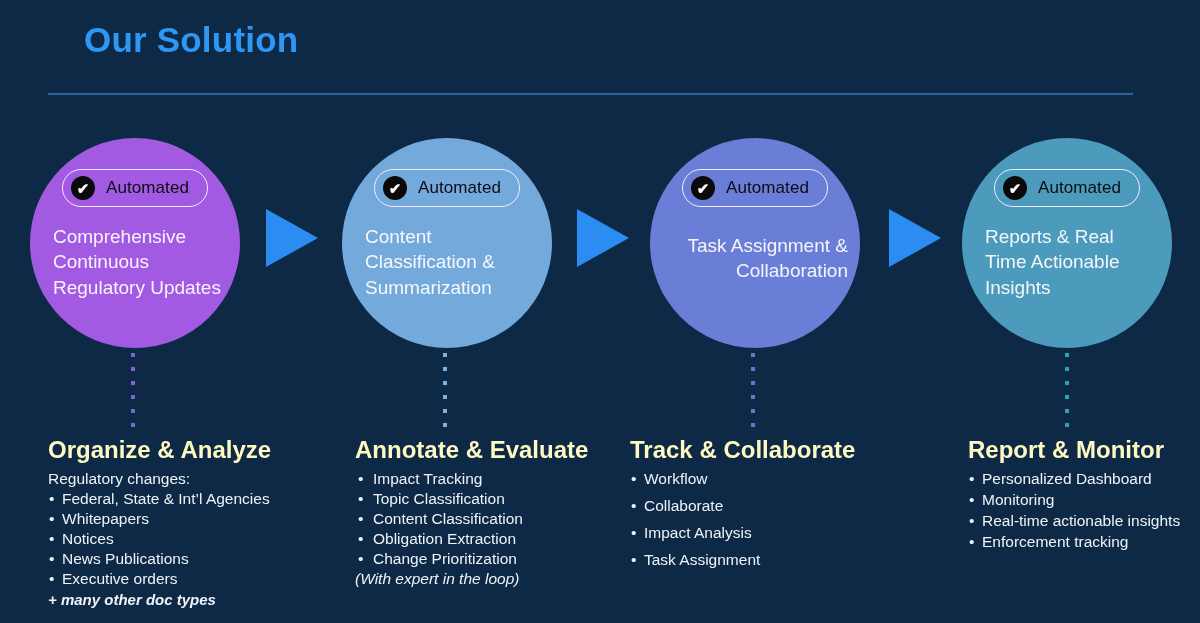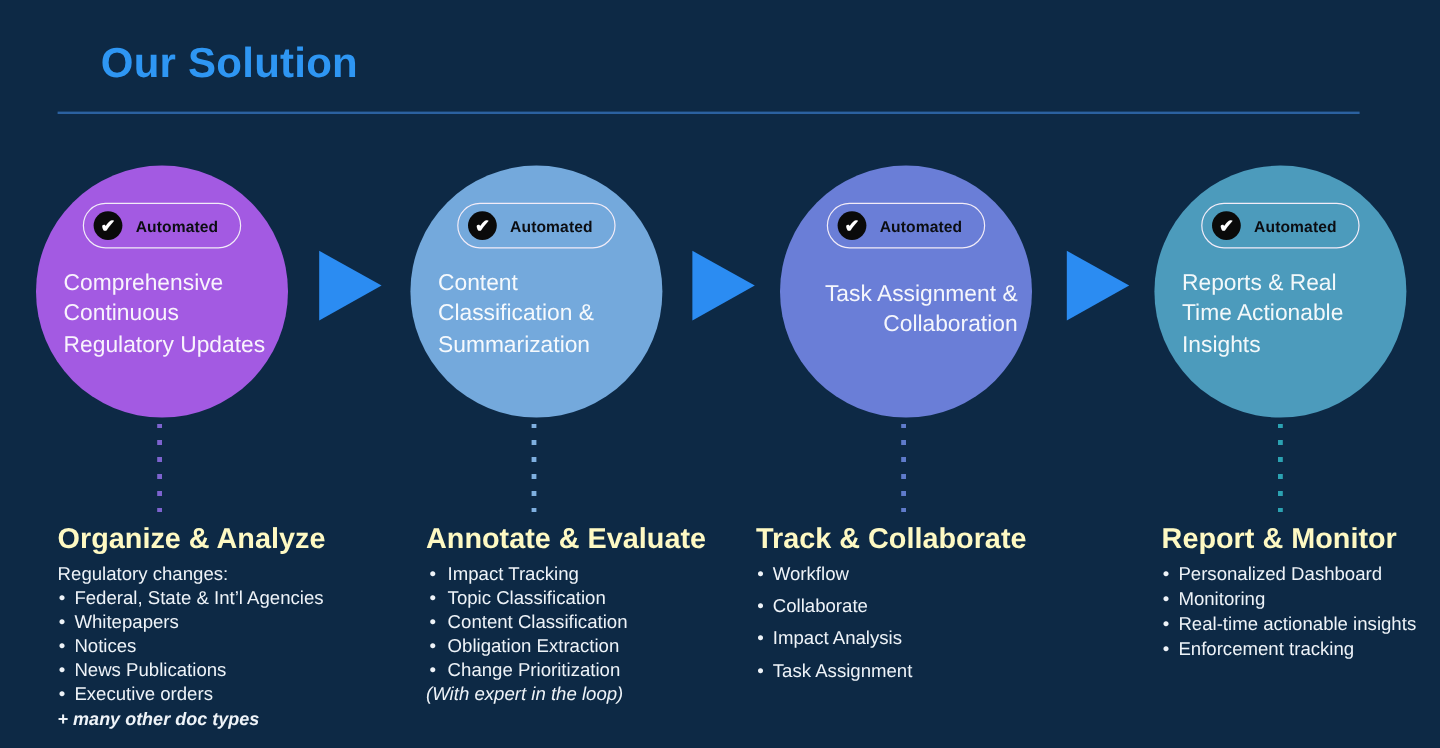--- a/index.html
+++ b/index.html
@@ -5,21 +5,21 @@
   html,body{margin:0;padding:0;}
   body{
     width:1200px;height:623px;overflow:hidden;
     font-family:"Liberation Sans", sans-serif;
     background:#0d2945;
     position:relative;
   }
   .slide{position:absolute;inset:0;}
 
   .page-title{
-    position:absolute;left:84px;top:33px;margin:0;
+    position:absolute;left:84px;top:20px;margin:0;
     font-size:35px;font-weight:700;letter-spacing:.2px;
   }
   .title-divider{
     position:absolute;left:48px;top:93px;width:1085px;height:2px;
   }
 
   
   .circle{
     position:absolute;top:138px;width:210px;height:210px;border-radius:50%;
     display:flex;flex-direction:column;align-items:center;
@@ -35,21 +35,21 @@
     padding:6px 18px 6px 8px;
     border:1.5px solid rgba(255,255,255,.8);
     border-radius:22px;
   }
   .check-icon{
     width:24px;height:24px;border-radius:50%;
     display:flex;align-items:center;justify-content:center;
     font-size:15px;font-weight:700;line-height:1;
   }
   .badge-label{
-    font-size:13px;font-weight:700;letter-spacing:.1px;
+    font-size:17px;font-weight:400;letter-spacing:.1px;
   }
 
   .circle-label{
     align-self:flex-start;
     margin-top:17px;padding-left:23px;padding-right:12px;
     font-size:19px;line-height:1.33;
     color:rgba(255,255,255,.93);
   }
   .circle-3 .circle-label{margin-top:26px;text-align:right;}
 

